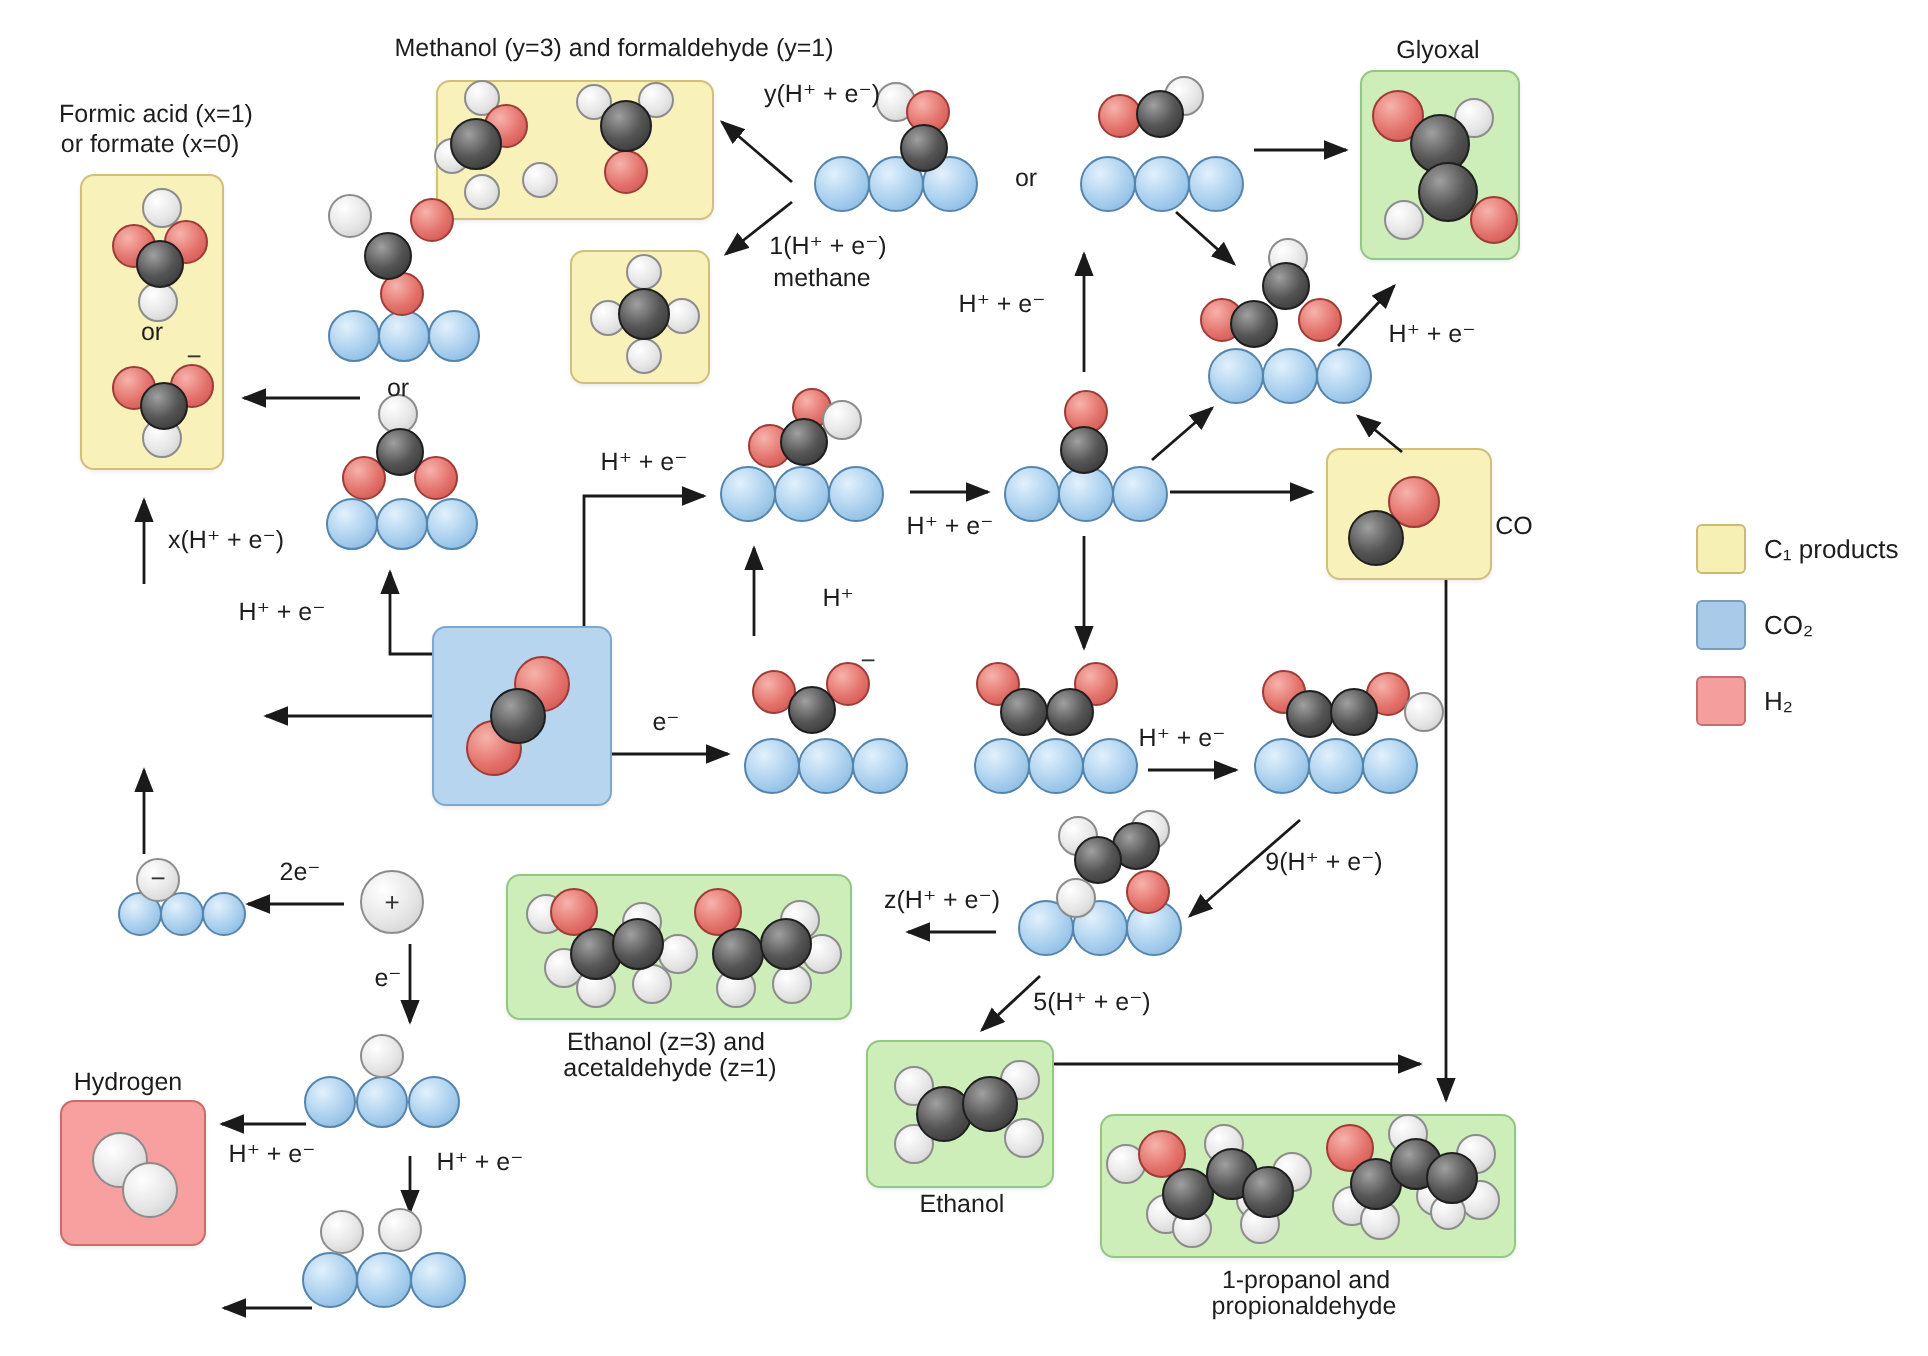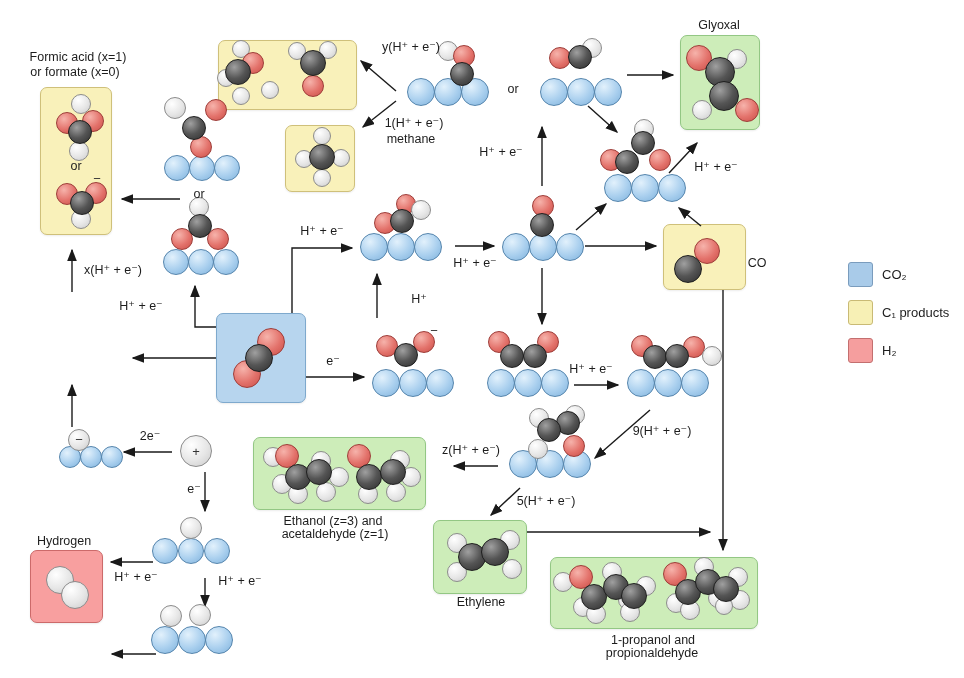--- a/index.html
+++ b/index.html
@@ -60,26 +60,26 @@
       <polyline points="527,532 710,532" marker-end="url(#ah)"></polyline>
       <polyline points="172,452 124,452" marker-end="url(#ah)"></polyline>
       <polyline points="205,472 205,511" marker-end="url(#ah)"></polyline>
       <polyline points="153,562 111,562" marker-end="url(#ah)"></polyline>
       <polyline points="205,578 205,606" marker-end="url(#ah)"></polyline>
       <polyline points="156,654 112,654" marker-end="url(#ah)"></polyline>
     </svg>
 
   <div class="legend">
     <div class="legend-row">
+      <span class="swatch" style="background: rgb(247, 240, 181); border-color: rgb(201, 186, 117);"></span>
+      <span class="legend-label">C₁ products</span>
+    </div>
+    <div class="legend-row">
       <span class="swatch" style="background: rgb(169, 203, 233); border-color: rgb(122, 156, 189);"></span>
       <span class="legend-label">CO₂</span>
-    </div>
-    <div class="legend-row">
-      <span class="swatch" style="background: rgb(247, 240, 181); border-color: rgb(201, 186, 117);"></span>
-      <span class="legend-label">C₁ products</span>
     </div>
     <div class="legend-row">
       <span class="swatch" style="background: rgb(245, 158, 158); border-color: rgb(195, 111, 111);"></span>
       <span class="legend-label">H₂</span>
     </div>
   </div>
 <div class="box" style="left: 40px; top: 87px; width: 72px; height: 148px; background: rgb(249, 241, 186); border-color: rgb(207, 192, 122);"></div>
     <div class="box" style="left: 218px; top: 40px; width: 139px; height: 70px; background: rgb(249, 241, 186); border-color: rgb(207, 192, 122);"></div>
     <div class="box" style="left: 285px; top: 125px; width: 70px; height: 67px; background: rgb(249, 241, 186); border-color: rgb(207, 192, 122);"></div>
     <div class="box" style="left: 680px; top: 35px; width: 80px; height: 95px; background: rgb(205, 237, 185); border-color: rgb(147, 199, 132);"></div>
@@ -317,26 +317,27 @@
       <div class="ball b-h" style="left: 8px; top: -2px; width: 20px; height: 20px;"></div>
       <div class="ball b-h" style="left: 28px; top: -23px; width: 20px; height: 20px;"></div>
       <div class="ball b-h" style="left: 30px; top: 0px; width: 20px; height: 20px;"></div>
       <div class="ball b-h" style="left: 15px; top: 7px; width: 18px; height: 18px;"></div>
       <div class="ball b-c" style="left: -25px; top: -11px; width: 26px; height: 26px;"></div>
       <div class="ball b-c" style="left: -5px; top: -21px; width: 26px; height: 26px;"></div>
       <div class="ball b-c" style="left: 13px; top: -14px; width: 26px; height: 26px;"></div>
     </div>
     <div class="lbl" style="left: 78px; top: 57px;">Formic acid (x=1)</div>
     <div class="lbl" style="left: 75px; top: 72px;">or formate (x=0)</div>
+    <div class="lbl" style="left: 307px; top: 24px;">Methanol (y=3) and formaldehyde (y=1)</div>
     <div class="lbl" style="left: 719px; top: 25px;">Glyoxal</div>
     <div class="lbl" style="left: 757px; top: 263px;">CO</div>
     <div class="lbl" style="left: 64px; top: 541px;">Hydrogen</div>
     <div class="lbl" style="left: 333px; top: 521px;">Ethanol (z=3) and</div>
     <div class="lbl" style="left: 335px; top: 534px;">acetaldehyde (z=1)</div>
-    <div class="lbl" style="left: 481px; top: 602px;">Ethylene</div>
+    <div class="lbl" style="left: 481px; top: 602px;">Ethanol</div>
     <div class="lbl" style="left: 653px; top: 640px; text-align: right;">1-propanol and</div>
     <div class="lbl" style="left: 652px; top: 653px;">propionaldehyde</div>
     <div class="lbl" style="left: 411px; top: 47px;">y(H⁺ + e⁻)</div>
     <div class="lbl" style="left: 414px; top: 123px;">1(H⁺ + e⁻)</div>
     <div class="lbl" style="left: 411px; top: 139px;">methane</div>
     <div class="lbl" style="left: 113px; top: 270px;">x(H⁺ + e⁻)</div>
     <div class="lbl" style="left: 141px; top: 306px;">H⁺ + e⁻</div>
     <div class="lbl" style="left: 322px; top: 231px;">H⁺ + e⁻</div>
     <div class="lbl" style="left: 475px; top: 263px;">H⁺ + e⁻</div>
     <div class="lbl" style="left: 501px; top: 152px;">H⁺ + e⁻</div>

